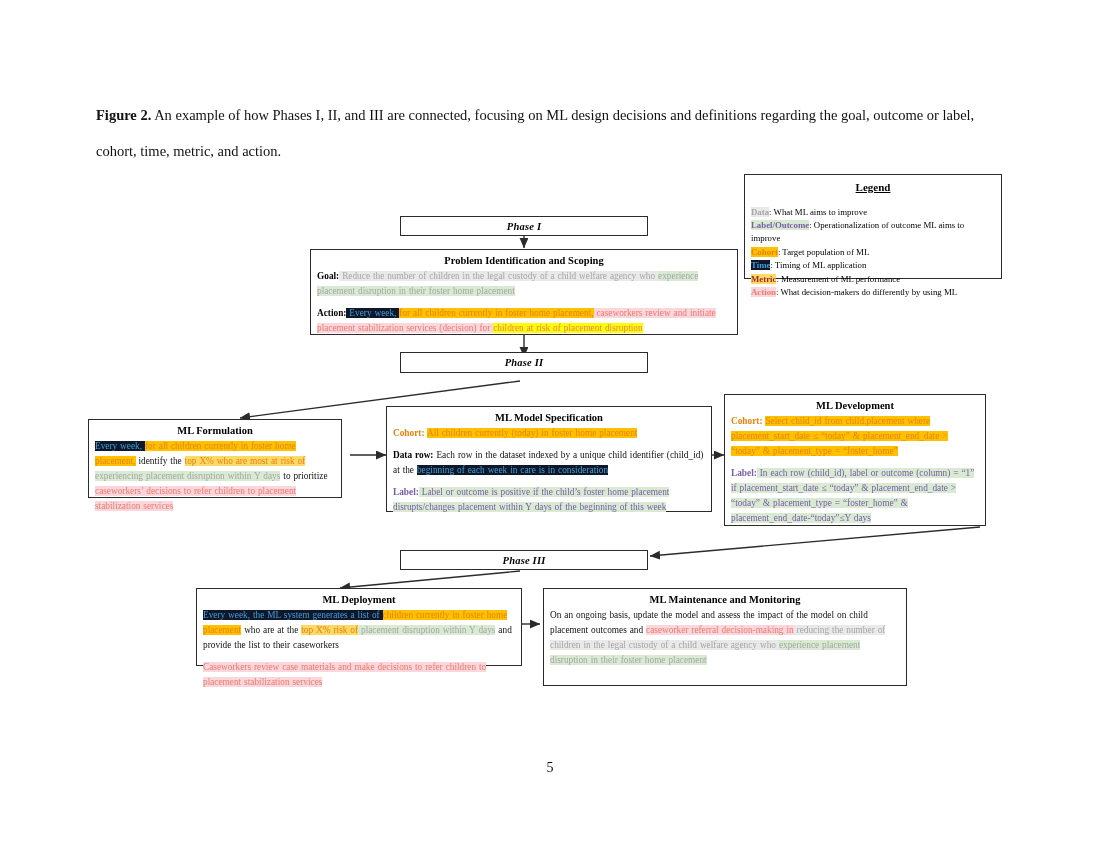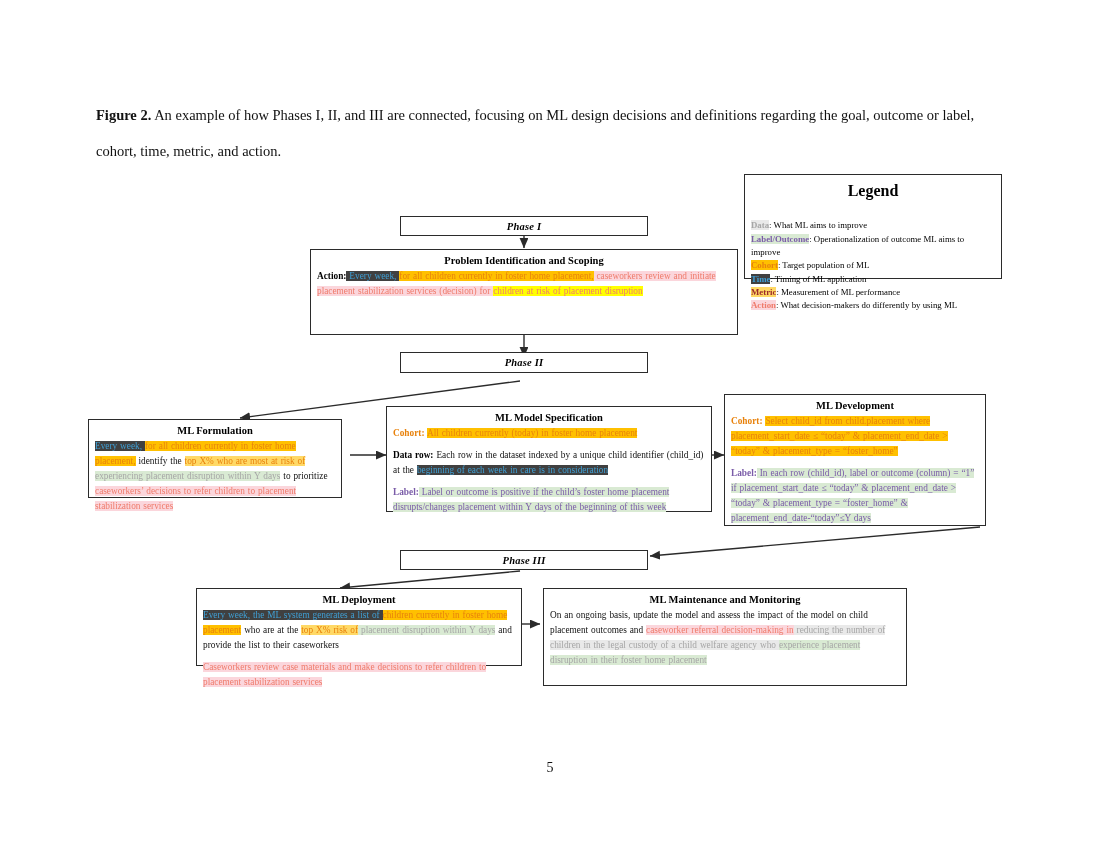--- a/index.html
+++ b/index.html
@@ -70,29 +70,29 @@
   .t-label  { color: #7a5ca8; }
   .t-cohort { color: #e8820c; }
   .t-time   { color: #3f9fd4; }
   .t-metric { color: #9c2b2b; }
   .t-action { color: #ef7b6b; }
   .t-plain  { color: #111; }
 
   .h-goal   { background: #e9e9e9; }
   .h-label  { background: #d9ead3; }
   .h-cohort { background: #ffc000; }
-  .h-time   { background: #404040; }
+  .h-time   { background: #0f172a; }
   .h-metric { background: #ffd966; }
   .h-action { background: #fbd6dc; }
   .h-yellow { background: #ffff00; }
 
   
   #legend { font-size: 8.8px; line-height: 1.52; }
   #legend .legend-title {
-    text-align: center; font-weight: bold; font-size: 16px; margin-bottom: 16px;
+    text-align: center; font-weight: bold; font-size: 11px; margin-bottom: 10px; text-decoration: underline;
   }
   #legend .legend-row { white-space: normal; }
   #legend .key { font-weight: bold; }
 
   
   #connectors {
     position: absolute;
     left: 0; top: 0;
     width: 1100px; height: 850px;
     pointer-events: none;
@@ -165,20 +165,23 @@
   </div>
 </div>
 
 <div class="phase-bar" style="left:400px; top:216px; width:248px; height:20px;">
   <span>Phase I</span>
 </div>
 
 <div class="box" style="left:310px; top:249px; width:428px; height:86px;">
   <div class="box-title">Problem Identification and Scoping</div>
   <div class="para">
+    <span class="lbl">Goal:</span><span class="t-goal h-goal"> Reduce the number of children  in the legal  custody of a child  welfare agency  who </span><span class="t-goal h-label">experience  placement  disruption  in their foster home placement</span>
+  </div>
+  <div class="para">
     <span class="lbl">Action:</span><span class="t-time h-time"> Every week, </span><span class="t-cohort h-cohort">for all children  currently  in foster home placement,</span><span class="t-action h-action"> caseworkers review  and initiate  placement  stabilization  services (decision)  for </span><span class="t-action h-yellow">children  at risk of placement  disruption</span>
   </div>
 </div>
 
 <div class="phase-bar" style="left:400px; top:352px; width:248px; height:21px;">
   <span>Phase II</span>
 </div>
 
 <div class="box" style="left:88px; top:419px; width:254px; height:79px;">
   <div class="box-title">ML Formulation</div>

